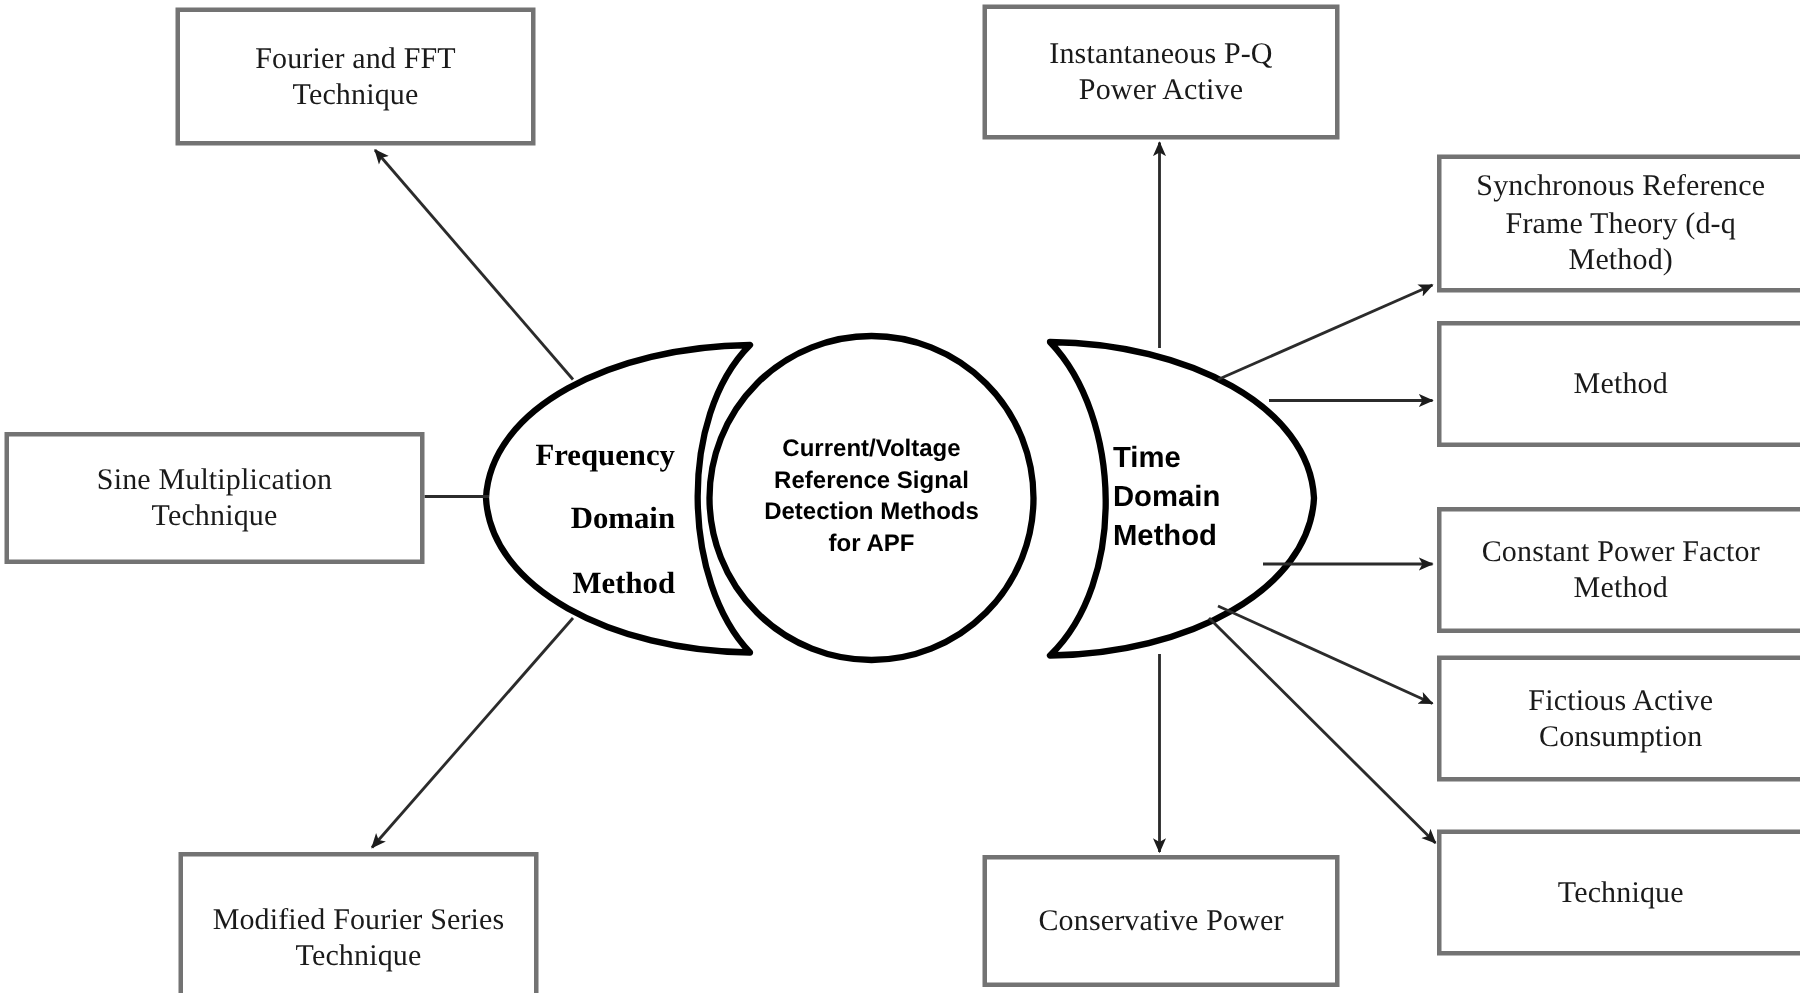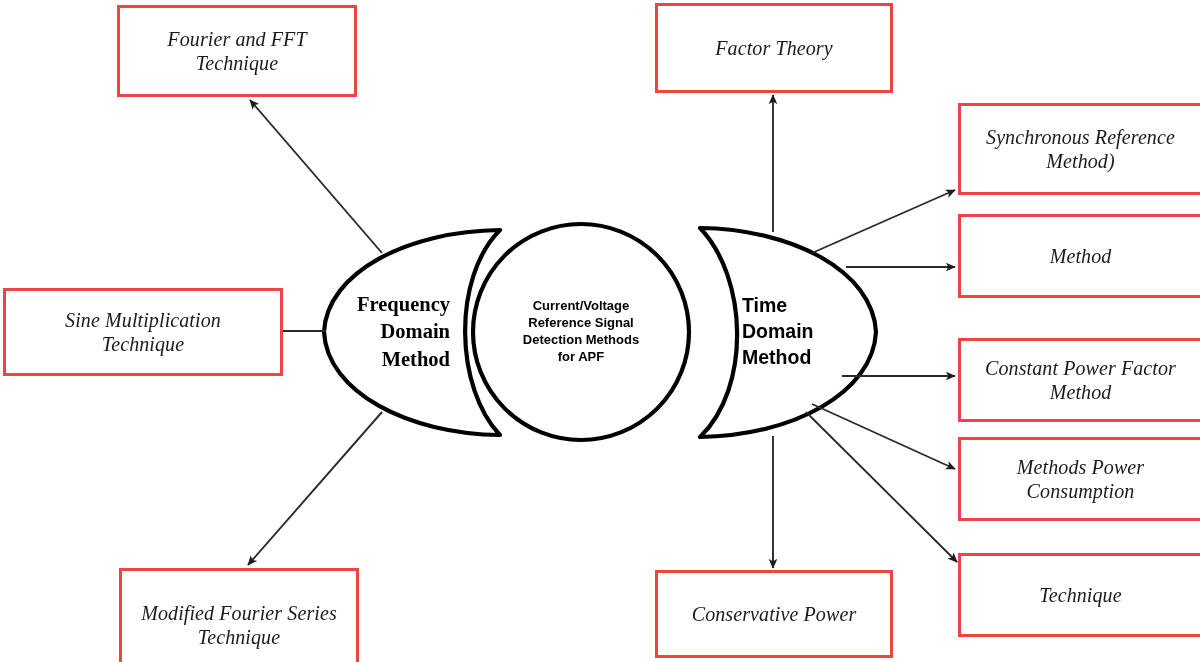--- a/index.html
+++ b/index.html
@@ -20,32 +20,31 @@
     position: absolute;
     left: 0;
     top: 0;
     width: 1200px;
     height: 662px;
     overflow: visible;
   }
   .box {
     position: absolute;
     box-sizing: border-box;
-    border: 3px solid #ef4444;
+    border: 3px solid #737373;
     background: #ffffff;
     display: flex;
     align-items: center;
     justify-content: center;
     text-align: center;
     font-family: "Liberation Serif", "DejaVu Serif", serif;
     font-size: 20px;
     line-height: 1.22;
     color: #1a1a1a;
     letter-spacing: 0.1px;
-    font-style: italic;
   }
   .box span { display: block; padding: 0 6px; }
 
   .lens-label {
     position: absolute;
     display: flex;
     align-items: center;
     text-align: center;
     color: #000000;
     pointer-events: none;
@@ -54,27 +53,27 @@
 
   #label-frequency {
     left: 330px; top: 278px; width: 120px; height: 108px;
     font-family: "Liberation Serif", "DejaVu Serif", serif;
     font-weight: bold;
     font-size: 20.5px;
     line-height: 1.32;
     text-align: right;
     justify-content: flex-end;
   }
-  #label-frequency span { text-align: right; }
+  #label-frequency span { text-align: right; margin-top: 15px; }
 
   #label-center {
     left: 472px; top: 274px; width: 218px; height: 116px;
     font-family: "Liberation Sans", "DejaVu Sans", sans-serif;
     font-weight: bold;
-    font-size: 13px;
+    font-size: 16px;
     line-height: 1.30;
     justify-content: center;
   }
 
   #label-time {
     left: 742px; top: 282px; width: 104px; height: 100px;
     font-family: "Liberation Sans", "DejaVu Sans", sans-serif;
     font-weight: bold;
     font-size: 19.5px;
     line-height: 1.32;
@@ -178,53 +177,55 @@
 
   <div class="box" style="left:119px; top:568px; width:240px; height:114px;">
     <span>
       <span>Modified Fourier Series</span>
       <span>Technique</span>
     </span>
   </div>
 
   <div class="box" style="left:655px; top:3px; width:238px; height:90px;">
     <span>
-      <span>Factor Theory</span>
+      <span>Instantaneous P-Q</span>
+      <span>Power Active</span>
     </span>
   </div>
 
   <div class="box" style="left:655px; top:570px; width:238px; height:88px;">
     <span>
       <span>Conservative Power</span>
     </span>
   </div>
 
   <div class="box" style="left:958px; top:103px; width:245px; height:92px;">
     <span>
       <span>Synchronous Reference</span>
+      <span>Frame Theory (d-q</span>
       <span>Method)</span>
     </span>
   </div>
 
   <div class="box" style="left:958px; top:214px; width:245px; height:84px;">
     <span>
       <span>Method</span>
     </span>
   </div>
 
   <div class="box" style="left:958px; top:338px; width:245px; height:84px;">
     <span>
       <span>Constant Power Factor</span>
       <span>Method</span>
     </span>
   </div>
 
   <div class="box" style="left:958px; top:437px; width:245px; height:84px;">
     <span>
-      <span>Methods Power</span>
+      <span>Fictious Active</span>
       <span>Consumption</span>
     </span>
   </div>
 
   <div class="box" style="left:958px; top:553px; width:245px; height:84px;">
     <span>
       <span>Technique</span>
     </span>
   </div>
 

